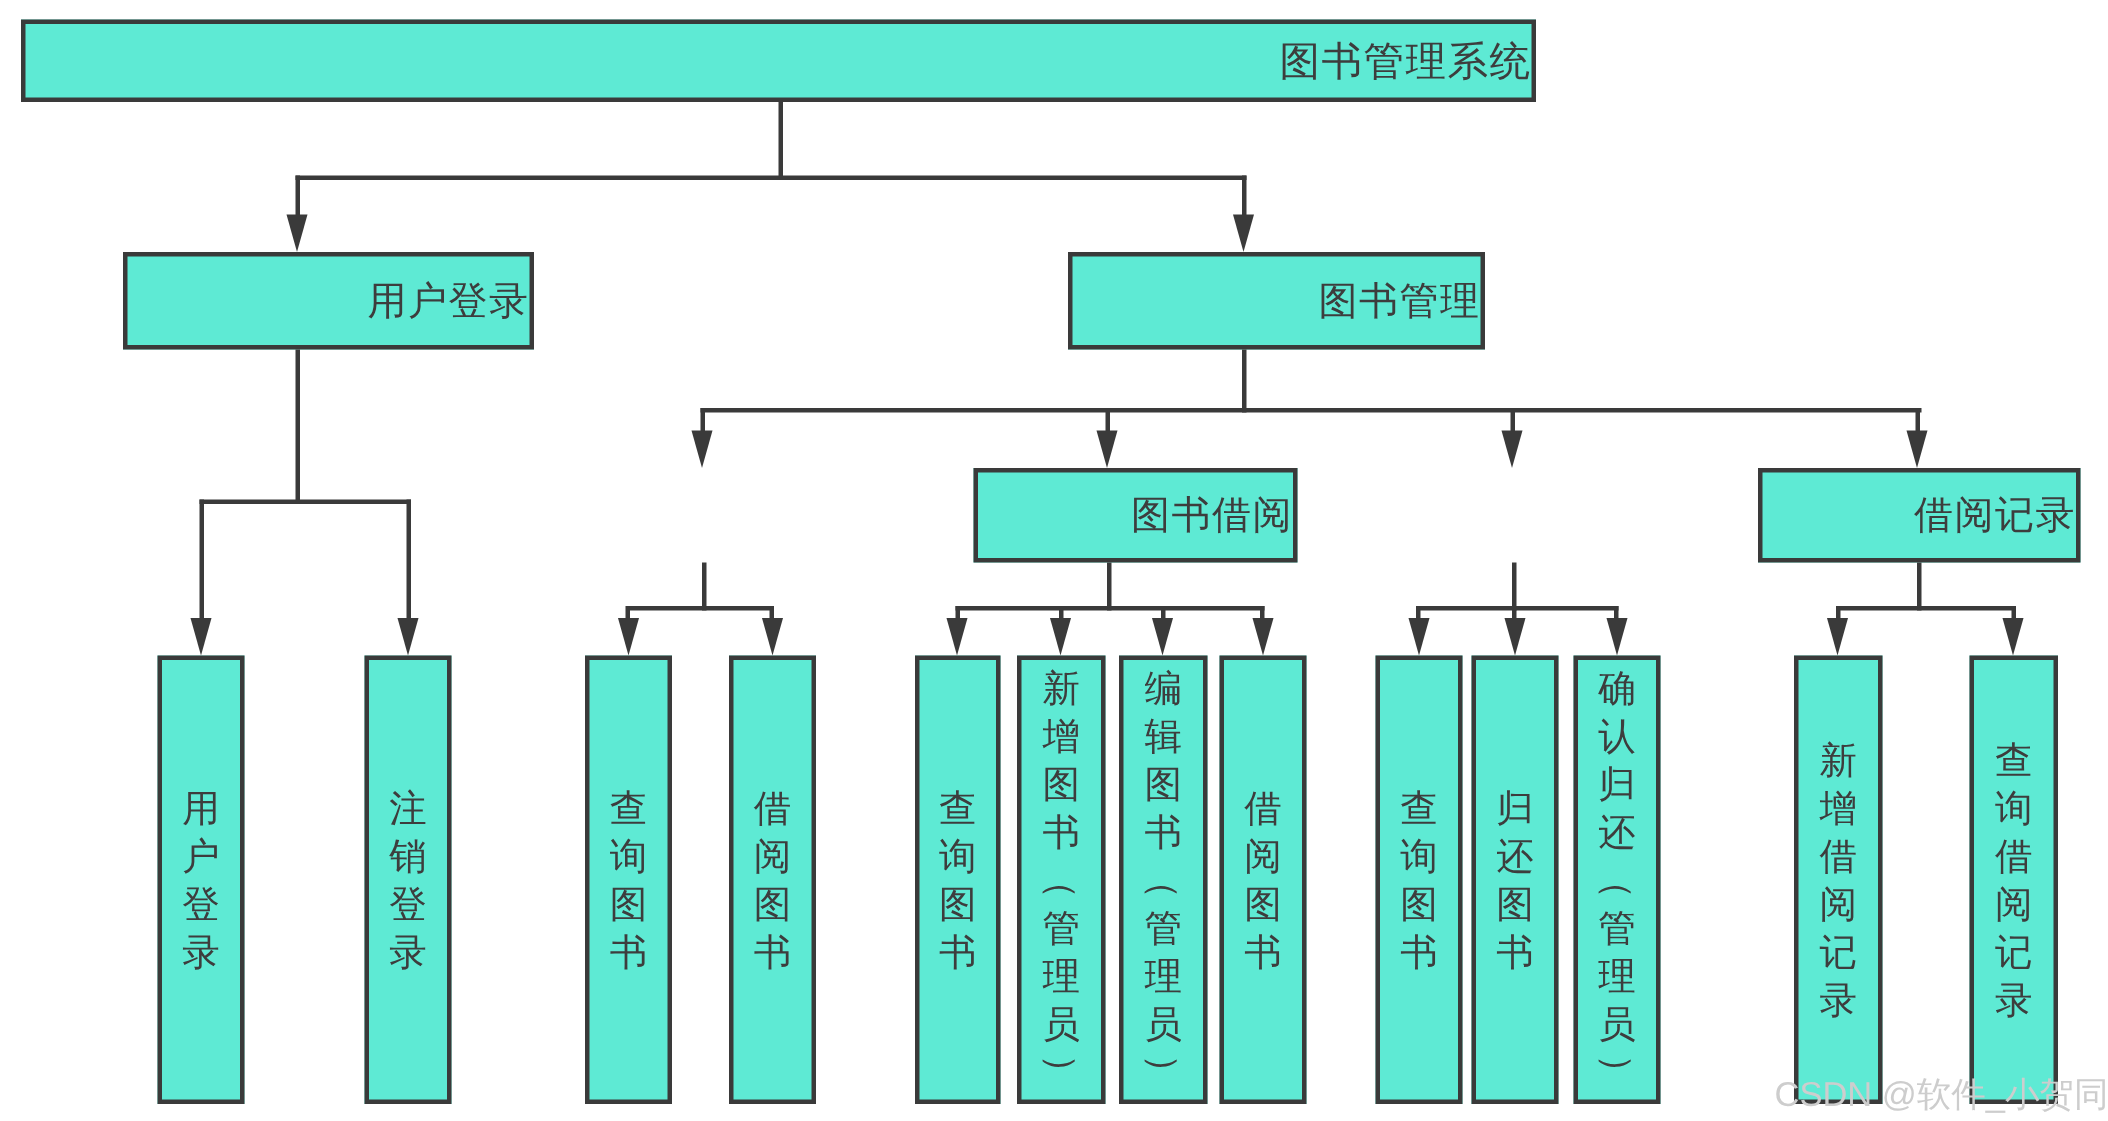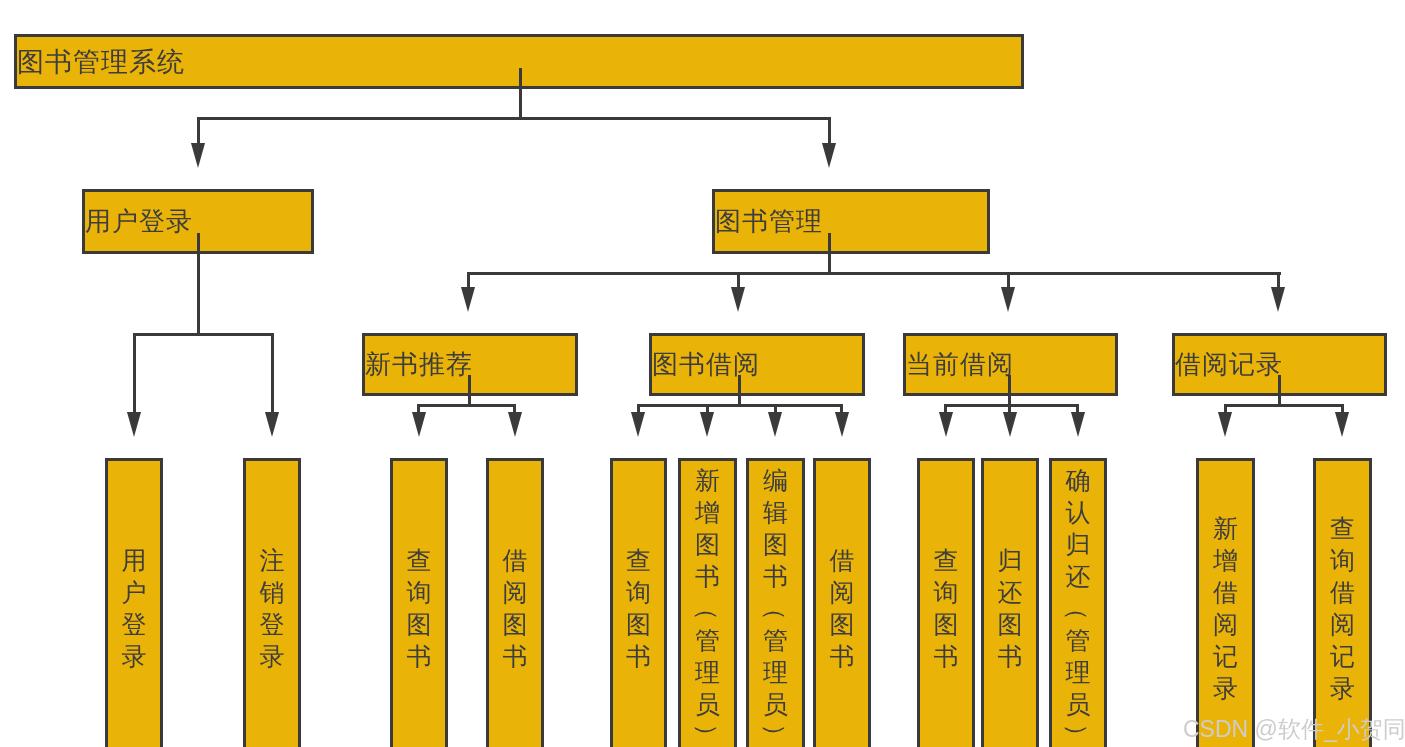--- a/index.html
+++ b/index.html
@@ -1,23 +1,23 @@
 <!DOCTYPE html>
 <html><head>
 <meta charset="utf-8">
 <style>
   html,body{margin:0;padding:0;background:#ffffff;}
   #stage{
     position:relative;width:1405px;height:747px;background:#ffffff;overflow:hidden;
     font-family:"Liberation Sans","DejaVu Sans",sans-serif;color:#3d3d3d;
   }
   .box{
-    position:absolute;box-sizing:border-box;border:3px solid #3a3a3a;background:#eab308;
-    display:flex;align-items:center;justify-content:flex-start;
-    font-size:26px;color:#3d3d3d;letter-spacing:1px;margin-top:21px;
+    position:absolute;box-sizing:border-box;border:3px solid #3a3a3a;background:#5eead4;
+    display:flex;align-items:center;justify-content:flex-end;
+    font-size:26px;color:#3d3d3d;letter-spacing:1px;
   }
   .rootbox{font-size:27px;}
   .vbox{padding:0;}
   .vtext{
     display:flex;flex-direction:column;align-items:center;justify-content:center;
     width:100%;height:100%;font-size:25px;letter-spacing:0;
   }
   .vchar{
     display:flex;align-items:center;justify-content:center;
     height:32px;line-height:32px;width:100%;
@@ -36,35 +36,29 @@
 </style>
 </head>
 <body>
 
 <div id="stage">
 
   <div class="box rootbox" style="left:14px;top:13px;width:1010px;height:55px;">
     <span>图书管理系统</span>
   </div>
 
-  <div class="box" style="left:82px;top:168px;width:232px;height:65px;">
+  <div class="box" style="left:82px;top:168px;width:274px;height:65px;">
     <span>用户登录</span>
   </div>
   <div class="box" style="left:712px;top:168px;width:278px;height:65px;">
     <span>图书管理</span>
   </div>
 
-  <div class="box" style="left:362px;top:312px;width:216px;height:63px;">
-    <span>新书推荐</span>
-  </div>
   <div class="box" style="left:649px;top:312px;width:216px;height:63px;">
     <span>图书借阅</span>
-  </div>
-  <div class="box" style="left:903px;top:312px;width:215px;height:63px;">
-    <span>当前借阅</span>
   </div>
   <div class="box" style="left:1172px;top:312px;width:215px;height:63px;">
     <span>借阅记录</span>
   </div>
 
   <div class="box vbox" style="left:105px;top:437px;width:58px;height:299px;">
     <span class="vtext">
         <span class="vchar">用</span>
         <span class="vchar">户</span>
         <span class="vchar">登</span>

